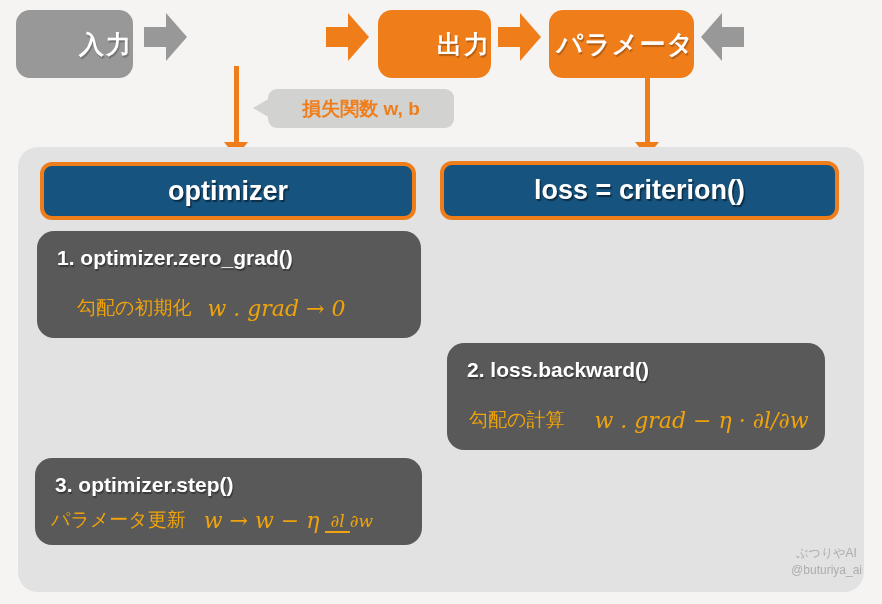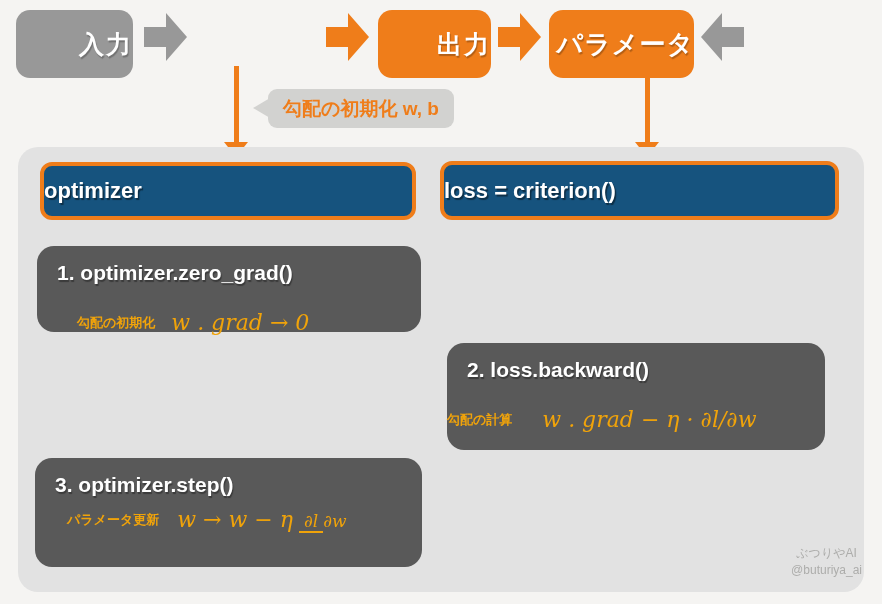--- a/index.html
+++ b/index.html
@@ -54,45 +54,45 @@
   .panel{
     position:absolute;left:18px;top:147px;width:846px;height:445px;
     background:var(--panel_bg,#E2E2E2);border-radius:20px;
   }
 
   
   .hdr{
     position:absolute;box-sizing:border-box;
     background:var(--navy,#16537E);
     border:4px solid var(--orange,#EF7D1A);border-radius:12px;
-    display:flex;align-items:center;
-    color:#fff;font-weight:bold;font-size:22px;
+    display:flex;align-items:center;justify-content:center;
+    color:#fff;font-weight:bold;font-size:27px;
     text-shadow:1.5px 2px 1px rgba(0,0,0,.45);
   }
   .hdr-optimizer{left:40px;top:162px;width:376px;height:58px;}
   .hdr-loss{left:440px;top:161px;width:399px;height:59px;}
 
   
   .step{
     position:absolute;box-sizing:border-box;
     background:var(--box_gray,#595959);border-radius:17px;color:#fff;
   }
-  .s1{left:37px;top:246px;width:384px;height:86px;}
+  .s1{left:37px;top:231px;width:384px;height:107px;}
   .s2{left:447px;top:343px;width:378px;height:107px;}
-  .s3{left:35px;top:458px;width:387px;height:109px;}
+  .s3{left:35px;top:458px;width:387px;height:87px;}
   .step .title{
     font-weight:bold;font-size:21px;padding:15px 0 0 20px;
     text-shadow:1px 1.5px 1px rgba(0,0,0,.35);
   }
   .step .row{display:flex;align-items:center;margin-top:25px;}
   .s3 .row{margin-top:10px;}
-  .step .jp{color:var(--amber,#F0A30A);font-weight:bold;font-size:13px;white-space:pre;}
+  .step .jp{color:var(--amber,#F0A30A);font-weight:normal;font-size:19px;white-space:pre;}
   .s1 .row{padding-left:40px}
-  .s2 .row{}
-  .s3 .row{padding-left:32px}
+  .s2 .row{padding-left:22px}
+  .s3 .row{padding-left:16px}
   .step .math{
     color:var(--amber,#F0A30A);
     font-family:"DejaVu Serif",serif;font-style:italic;font-size:22px;
     white-space:pre;
   }
   .s1 .math{margin-left:16px}
   .s2 .math{margin-left:30px}
   .s3 .math{margin-left:18px;display:flex;align-items:center;}
   .frac{display:inline-block;text-align:center;vertical-align:middle;margin-left:6px;}
   .frac .num{font-size:17px;line-height:1.25;padding:0 5px;border-bottom:2px solid var(--amber,#F0A30A);}
@@ -143,21 +143,21 @@
     <div class="stem"></div>
     <div class="head"></div>
   </div>
   <div class="varrow v2">
     <div class="stem"></div>
     <div class="head"></div>
   </div>
 
   <div class="bubble">
     <div class="tail"></div>
-    <span>勾配の初期化 w, b</span>
+    <span>損失関数 w, b</span>
   </div>
 
   <div class="panel"></div>
 
   <div class="hdr hdr-optimizer">
     <span>optimizer</span>
   </div>
   <div class="hdr hdr-loss">
     <span>loss = criterion()</span>
   </div>

